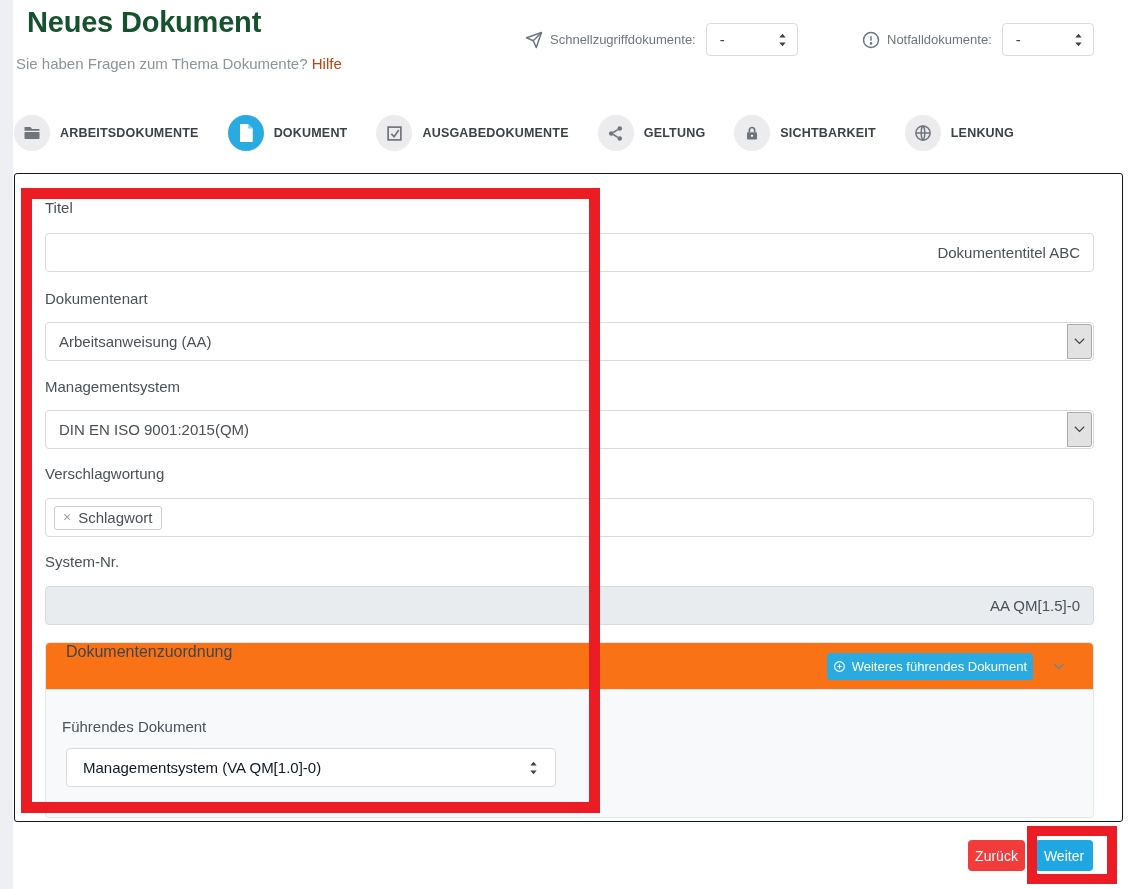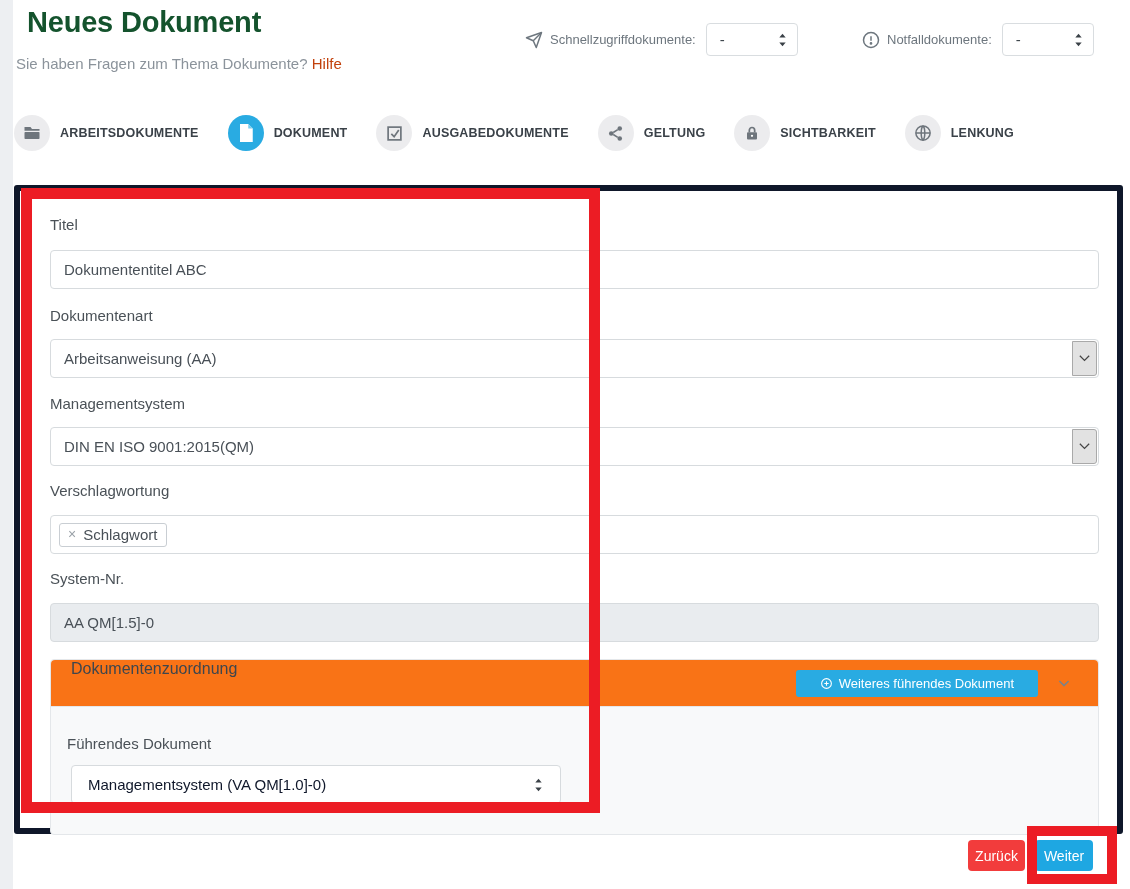--- a/index.html
+++ b/index.html
@@ -19,41 +19,41 @@
   .updown { position:absolute; right:9px; top:50%; transform:translateY(-50%); line-height:0; }
 
   
   .tabs { position:absolute; left:14px; top:115px; display:flex; gap:29px; align-items:center; }
   .tab { display:flex; align-items:center; gap:10px; cursor:pointer; }
   .tab-circle { width:36px; height:36px; border-radius:50%; background:#ececee; display:flex; align-items:center; justify-content:center; }
   .tab.active .tab-circle { background:#29abe2; }
   .tab-label { font-size:12.5px; font-weight:700; color:#3a4148; letter-spacing:0.2px; }
 
   
-  .card { position:absolute; left:14px; top:173px; width:1109px; height:649px; background:#fff; border:6px solid #0f172a; border-radius:3px;margin-top:12px; }
+  .card { position:absolute; left:14px; top:173px; width:1109px; height:649px; background:#fff; border:1px solid #0f172a; border-radius:3px; }
   .fld-label { position:absolute; left:30px; font-size:15px; color:#4a5157; }
   .fld-box { position:absolute; left:30px; width:1049px; height:39px; border:1px solid #d7dbde; border-radius:4px; background:#fff;
              font-size:15px; color:#495057; display:flex; align-items:center; padding:0 13px; }
-  input.fld-box { outline:none; font-family:"Liberation Sans", sans-serif; }
+  input.fld-box { outline:none; font-family:"Liberation Sans", sans-serif;text-align:right; }
   .fld-select { cursor:pointer; position:absolute; left:30px; width:1049px; height:39px; border:1px solid #d7dbde; border-radius:4px;
                 background:#fff; font-size:15px; color:#495057; display:flex; align-items:center; padding:0 36px 0 13px; }
   .nat-arrow { position:absolute; right:1px; top:1px; bottom:1px; width:25px; background:#e2e2e2; border:1px solid #a9a9a9;
                border-radius:0 3px 3px 0; display:flex; align-items:center; justify-content:center; }
   .readonly { background:#e9ecef; }
   .chip { display:inline-flex; align-items:center; border:1px solid #c9ced3; border-radius:3px; padding:2px 9px 3px 8px;
           font-size:15px; color:#495057; background:#fff; }
   .chip-x { color:#9aa1a8; margin-right:7px; font-size:14px; cursor:pointer; }
 
   
   .subcard { position:absolute; left:30px; top:468px; width:1049px; height:176px; border:1px solid #e4e7ea; border-radius:4px; background:#f8f9fa; }
   .subcard-header { height:47px; background:#f97316; border-bottom:1px solid #e4e7ea; border-radius:4px 4px 0 0; position:relative;
                     display:flex; align-items:flex-start; }
   .subcard-title { margin-left:20px; font-size:16px; color:#3e464d; }
   .add-btn { position:absolute; right:60px; top:10px; height:27px; background:#29abe2; border:none; border-radius:3px; color:#fff;
-             font-size:13px; display:flex; align-items:center; gap:6px; padding:0 24px; cursor:pointer; font-family:"Liberation Sans", sans-serif; }
+             font-size:13px; display:flex; align-items:center; gap:6px; padding:0 6px; cursor:pointer; font-family:"Liberation Sans", sans-serif; }
   .collapse { position:absolute; right:26px; top:15px; cursor:pointer; line-height:0; }
   .subcard-body { position:relative; height:128px; }
   .sub-label { position:absolute; left:16px; top:28px; font-size:15px; color:#4a5157; }
   .lead-select { position:absolute; left:20px; top:58px; width:490px; height:39px; background:#fff; border:1px solid #d7dbde;
                  border-radius:4px; display:flex; align-items:center; padding:0 36px 0 16px; font-size:15px; color:#0f172a; cursor:pointer; }
   .lead-select .updown { right:16px; }
 
   
   .btn { position:absolute; top:840px; height:31px; border:none; border-radius:4px; color:#fff; font-size:14px; cursor:pointer;
          font-family:"Liberation Sans", sans-serif; }

